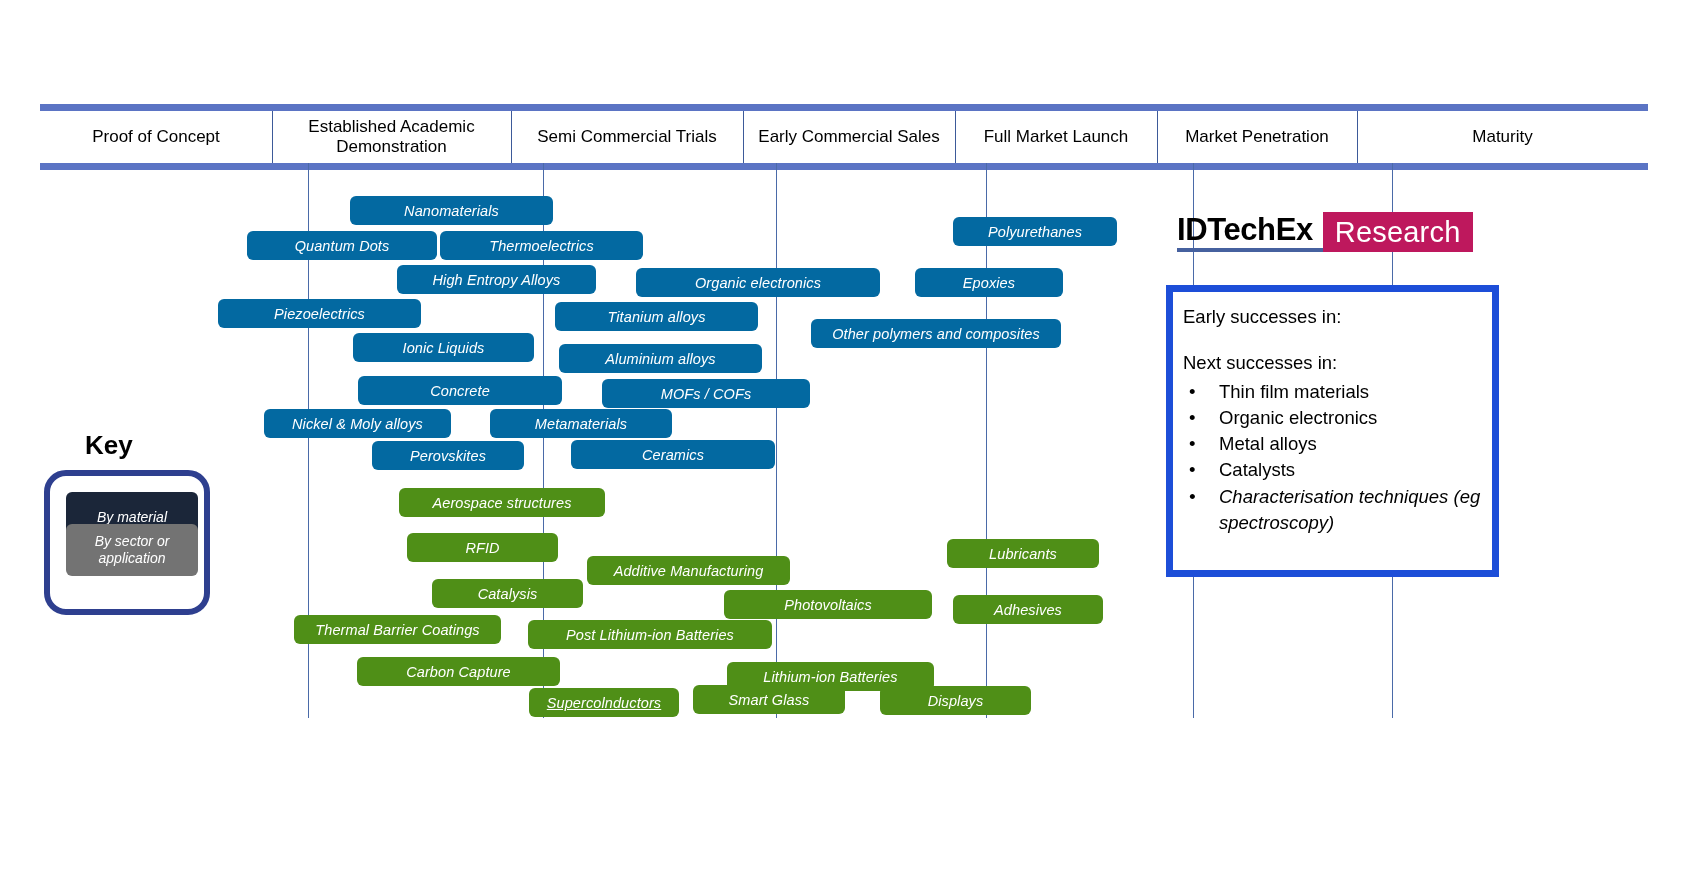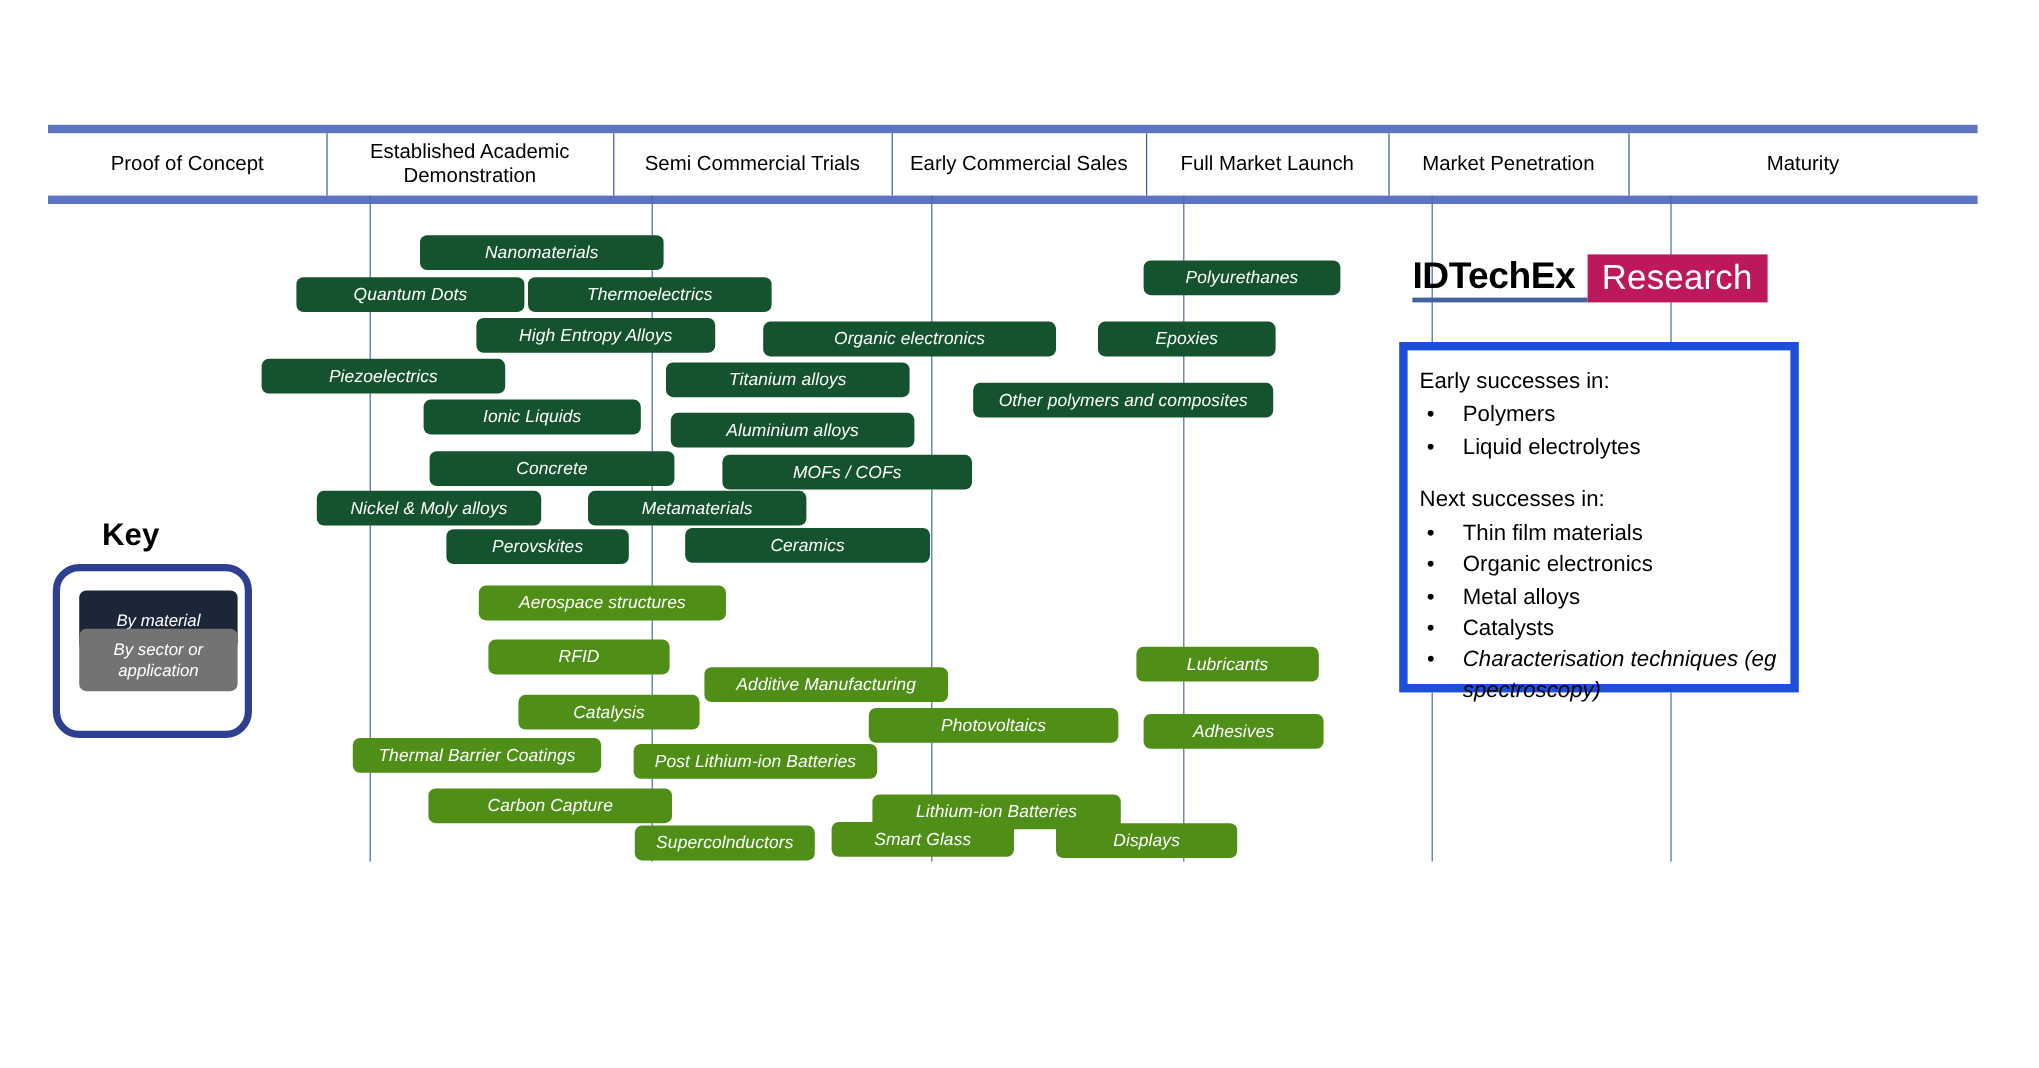--- a/index.html
+++ b/index.html
@@ -80,21 +80,21 @@
     align-items: center;
     justify-content: center;
     color: #ffffff;
     font-style: italic;
     font-size: 14.5px;
     white-space: nowrap;
     box-sizing: border-box;
     padding: 0 8px;
     letter-spacing: .1px;
   }
-  .bar.material { background: #14532d; }
+  .bar.material { background: #0369a1; }
   .bar.sector   { background: #4f8f17; }
 
   
   #key-title {
     position: absolute;
     left: 85px;
     top: 430px;
     font-size: 26px;
     font-weight: bold;
     color: #000;
@@ -268,45 +268,41 @@
       <div class="bar material" style="left: 372px; top: 441px; width: 152px;">Perovskites</div>
       <div class="bar material" style="left: 571px; top: 440px; width: 204px;">Ceramics</div>
       <div class="bar sector" style="left: 399px; top: 488px; width: 206px;">Aerospace structures</div>
       <div class="bar sector" style="left: 407px; top: 533px; width: 151px;">RFID</div>
       <div class="bar sector" style="left: 947px; top: 539px; width: 152px;">Lubricants</div>
       <div class="bar sector" style="left: 587px; top: 556px; width: 203px;">Additive Manufacturing</div>
       <div class="bar sector" style="left: 432px; top: 579px; width: 151px;">Catalysis</div>
       <div class="bar sector" style="left: 724px; top: 590px; width: 208px;">Photovoltaics</div>
       <div class="bar sector" style="left: 953px; top: 595px; width: 150px;">Adhesives</div>
       <div class="bar sector" style="left: 294px; top: 615px; width: 207px;">Thermal Barrier Coatings</div>
-      <div class="bar sector" style="left: 528px; top: 620px; width: 203px;">Post Lithium-ion Batteries</div>
+      <div class="bar sector" style="left: 528px; top: 620px; width: 244px;">Post Lithium-ion Batteries</div>
       <div class="bar sector" style="left: 727px; top: 650px; width: 207px; margin-top: 12px;">Lithium-ion Batteries</div>
       <div class="bar sector" style="left: 357px; top: 657px; width: 203px;">Carbon Capture</div>
-      <div class="bar sector" style="left: 529px; top: 688px; width: 150px;">Supercolnductors</div>
+      <div class="bar sector" style="left: 529px; top: 688px; width: 150px; text-decoration: underline;">Supercolnductors</div>
       <div class="bar sector" style="left: 693px; top: 685px; width: 152px;">Smart Glass</div>
       <div class="bar sector" style="left: 880px; top: 686px; width: 151px;">Displays</div>
     </div>
 
   <div id="key-title">Key</div>
   <div id="key-box">
     <div class="key-swatch" id="key-swatch-material">By material</div>
     <div class="key-swatch" id="key-swatch-sector">By sector or application</div>
   </div>
 
   <div id="logo">
     <div id="logo-idtechex">IDTechEx</div>
     <div id="logo-research">Research</div>
   </div>
 
   <div id="callout">
     <p class="callout-head">Early successes in:</p>
-    <ul class="callout-list" id="early-list">
-        <li>Polymers</li>
-        <li>Liquid electrolytes</li>
-      </ul>
     <div class="callout-spacer"></div>
     <p class="callout-head">Next successes in:</p>
     <ul class="callout-list" id="next-list">
         <li>Thin film materials</li>
         <li>Organic electronics</li>
         <li>Metal alloys</li>
         <li>Catalysts</li>
         <li class="ital">Characterisation techniques (eg spectroscopy)</li>
       </ul>
   </div>

